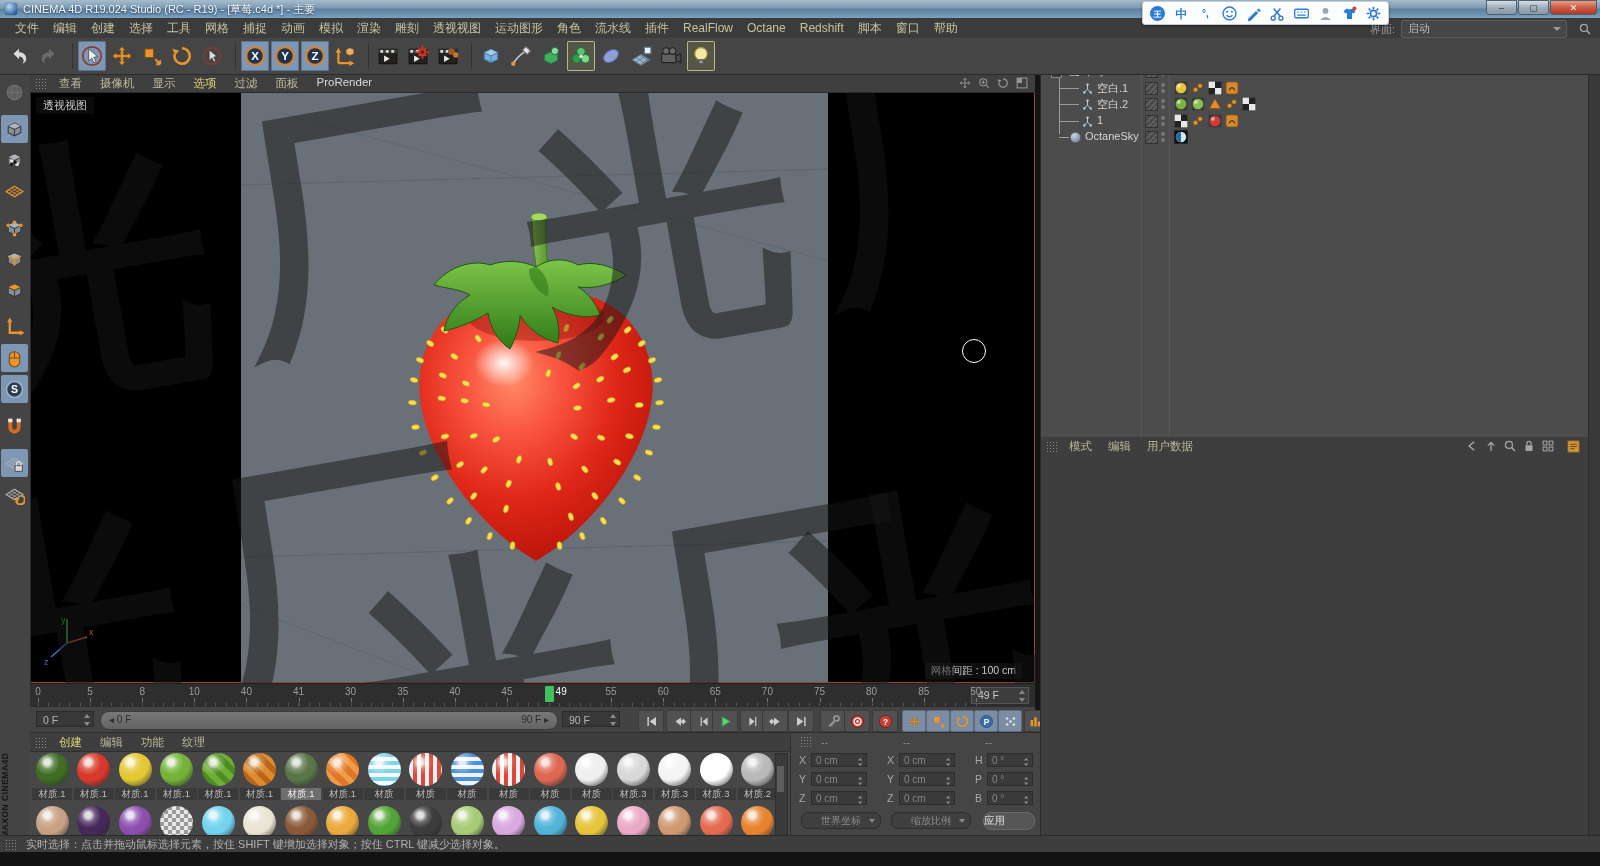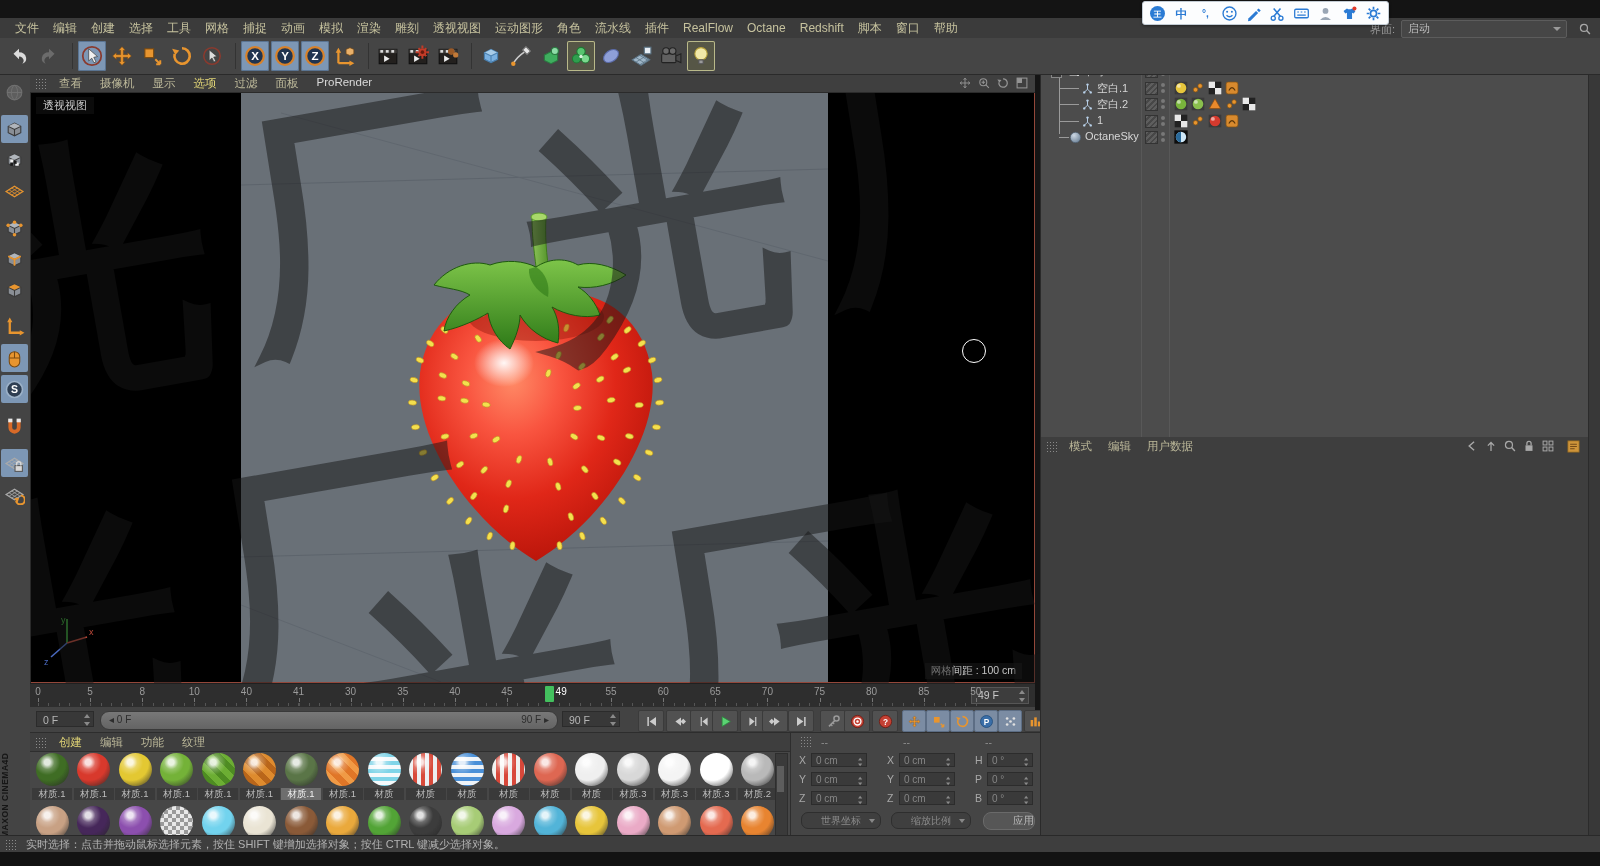--- a/index.html
+++ b/index.html
@@ -82,21 +82,21 @@
   .matlabel.sel{background:#6e6e6e;color:#f0f0f0;}
   #matscroll{position:absolute;right:2px;top:20px;width:11px;height:81px;background:#3a3a3a;border:1px solid #2e2e2e;}
   #matthumb{position:absolute;left:1px;top:12px;width:7px;height:26px;background:#5d5d5d;}
   
   #coords{left:790px;top:732px;width:250px;height:103px;background:#454545;border-top:1px solid #2d2d2d;border-left:1px solid #2d2d2d;z-index:6;}
   .chead{position:absolute;top:3px;font-size:10.5px;color:#8f8f8f;}
   .clabel{position:absolute;font-size:10.5px;color:#a8a8a8;}
   .cfield{position:absolute;height:14px;background:#3a3a3a;border:1px solid #2c2c2c;color:#858585;font-size:10px;line-height:14px;padding-left:4px;box-sizing:border-box;}
   .cselect{position:absolute;top:79px;width:78px;height:15px;background:#3f3f3f;border:1px solid #2e2e2e;border-radius:7px;color:#8a8a8a;font-size:10px;line-height:15px;text-align:center;}
   .cselect:after{content:"";position:absolute;right:5px;top:6px;border-left:3.5px solid transparent;border-right:3.5px solid transparent;border-top:4px solid #888;}
-  #applybtn{position:absolute;left:192px;top:79px;width:50px;height:16px;background:#565656;border:1px solid #6a6a6a;border-radius:8px;color:#b9b9b9;font-size:10.5px;text-align:right;line-height:15px;}
+  #applybtn{position:absolute;left:192px;top:79px;width:50px;height:16px;background:#565656;border:1px solid #6a6a6a;border-radius:8px;color:#b9b9b9;font-size:10.5px;text-align:left;line-height:15px;font-weight:bold;}
   
   #rpanel{left:1040px;top:40px;width:548px;height:795px;background:#4c4c4c;border-left:1px solid #2a2a2a;z-index:6;}
   .pmenu{height:19px;background:#3e3e3e;border-bottom:1px solid #2d2d2d;display:flex;align-items:center;position:relative;}
   .pmi{font-size:11.5px;color:#bdb99a;padding:0 8px;}
   .pmi.hl{color:#ded275;}
   .grip{width:11px;height:11px;margin:0 4px 0 5px;background:radial-gradient(#8a8a8a .8px,transparent .9px);background-size:3px 3px;}
   #omtree{position:absolute;left:0;top:20px;width:548px;height:377px;background:#4c4c4c;}
   .colsep{position:absolute;top:0;width:1px;height:377px;background:#585858;}
   .om-row{position:absolute;left:0;width:548px;height:16px;}
   .om-name{position:absolute;top:1px;font-size:11px;color:#d6d6d6;white-space:nowrap;}
@@ -119,20 +119,28 @@
   
   .wm{position:absolute;font-size:270px;font-weight:bold;color:rgba(22,22,22,.5);transform:rotate(-10deg);letter-spacing:28px;z-index:5;pointer-events:none;white-space:nowrap;line-height:1;}
   .wm.soft{color:rgba(22,22,22,.26);}
   #vstrip{left:1588px;top:40px;width:12px;height:795px;background:#383838;border-left:1px solid #2b2b2b;z-index:6;}
 </style>
 </head>
 <body>
 
 <div id="app">
 
+  <div class="abs" id="titlebar">
+    <span class="appico"></span>
+    <span class="ttext">CINEMA 4D R19.024 Studio (RC - R19) - [草莓.c4d *] - 主要</span>
+    <span style="flex:1"></span>
+    <span class="winbtn" style="width:29px">–</span>
+    <span class="winbtn" style="width:29px;margin-left:1px">▢</span>
+    <span class="winbtn close" style="width:45px;margin:-3px 3px 0 1px">✕</span>
+  </div>
 
   <div class="abs" id="imebar">
       <span class="ime-ic"><svg viewBox="0 0 20 20" width="100%" height="100%">
           <circle cx="10" cy="10" r="8.8" fill="#2b7bd4"></circle>
           <text x="10" y="13.6" font-size="9.5" fill="#fff" text-anchor="middle" font-weight="bold">王</text>
         </svg></span>
       <span class="ime-ic"><svg viewBox="0 0 20 20" width="100%" height="100%">
           <text x="10" y="15" font-size="14" fill="#2b7bd4" text-anchor="middle" font-weight="bold">中</text>
         </svg></span>
       <span class="ime-ic"><svg viewBox="0 0 20 20" width="100%" height="100%">

